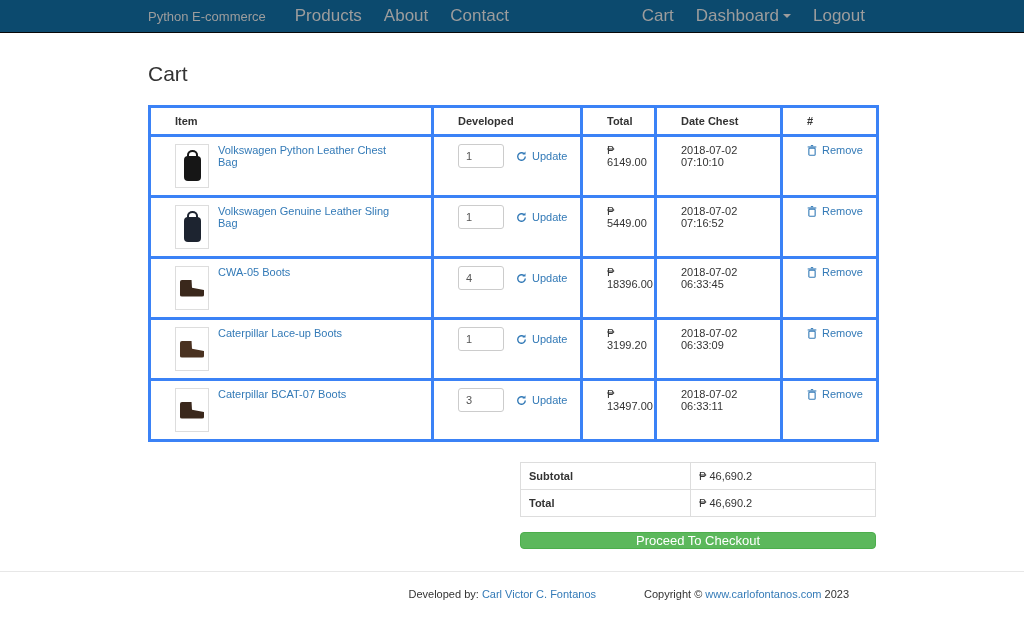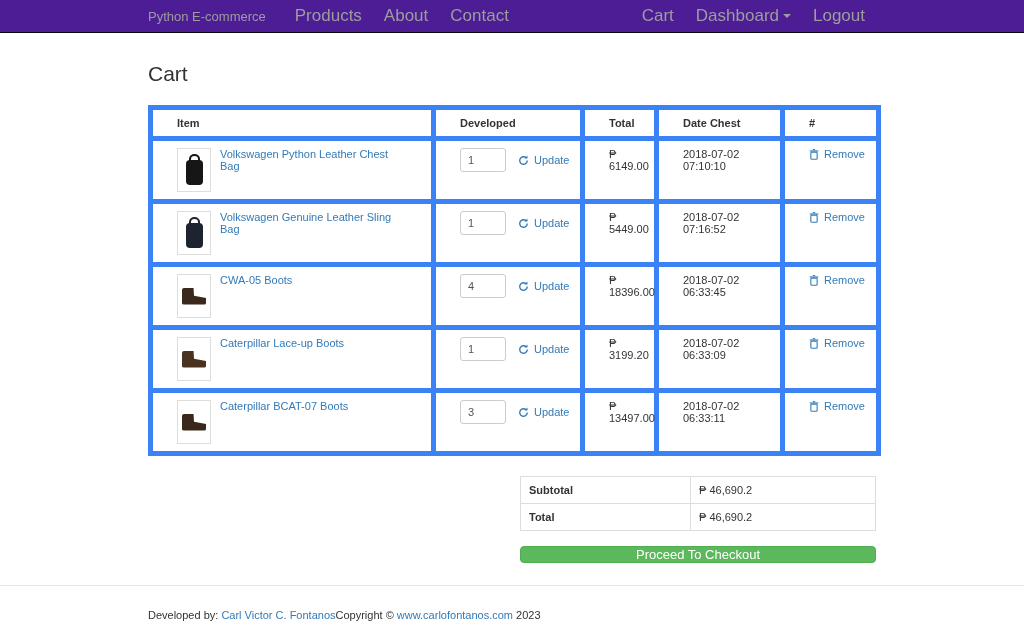--- a/index.html
+++ b/index.html
@@ -1,35 +1,35 @@
 <!DOCTYPE html>
 <html><head>
 <meta charset="utf-8">
 <style>
   * { margin: 0; padding: 0; box-sizing: border-box; }
   html, body { width: 1024px; height: 625px; background: #fff; font-family: "Liberation Sans", sans-serif; color: #333; overflow: hidden; }
 
   
-  .navbar { height: 33px; background: #4c1d95; border-bottom: 1px solid #080808; }
+  .navbar { height: 33px; background: #0c4a6e; border-bottom: 1px solid #080808; }
   .navbar-inner { width: 728px; margin: 0 auto; height: 100%; display: flex; align-items: center; }
   .brand { color: #9d9d9d; font-size: 13px; margin-right: 18px; text-decoration: none; cursor: pointer; }
   .nav-left { display: flex; align-items: center; }
   .nav-right { display: flex; align-items: center; margin-left: auto; }
   .nav-link { color: #9d9d9d; font-size: 17px; padding: 0 11px; text-decoration: none; cursor: pointer; display: flex; align-items: center; gap: 4px; }
   .caret { display: inline-block; width: 0; height: 0; border-left: 4px solid transparent; border-right: 4px solid transparent; border-top: 4px solid #9d9d9d; }
 
   
   .container { width: 728px; margin: 0 auto; }
   .page-title { font-size: 21px; font-weight: 400; color: #333; margin: 29px 0 19px; }
 
   a.link { color: #337ab7; text-decoration: none; cursor: pointer; }
 
   
   table.cart { width: 100%; border-collapse: collapse; table-layout: fixed; font-size: 11px; }
-  table.cart th, table.cart td { border: 5px solid #3b82f6; padding: 7px 24px; text-align: left; vertical-align: top; }
+  table.cart th, table.cart td { border: 3px solid #3b82f6; padding: 7px 24px; text-align: left; vertical-align: top; }
   table.cart th { font-weight: bold; color: #333; }
   td.item-cell { }
   .item-wrap { display: flex; align-items: flex-start; gap: 9px; }
   .thumb { width: 34px; height: 44px; border: 1px solid #ddd; background: #fff; padding: 2px; display: flex; align-items: center; justify-content: center; flex: 0 0 auto; }
   .shape-bag { width: 17px; height: 25px; background: #161616; border-radius: 4px; position: relative; margin-top: 5px; }
   .shape-bag::before { content: ""; position: absolute; top: -6px; left: 3px; width: 7px; height: 8px; border: 2px solid #161616; border-radius: 50% 50% 0 0; border-bottom: none; }
   .shape-bag.navy { background: #1d2430; }
   .shape-bag.navy::before { border-color: #1d2430; }
   .shape-boot { width: 24px; height: 17px; background: #3a281c; clip-path: polygon(0 0, 48% 0, 50% 48%, 100% 62%, 100% 100%, 0 100%); border-radius: 2px; }
   .shape-boot.lighter { background: #4a3221; }
@@ -41,21 +41,21 @@
   
   .totals { width: 356px; margin-left: auto; margin-top: 20px; }
   .totals-title { font-size: 15px; font-weight: bold; color: #333; margin-bottom: 10px; }
   table.totals-table { width: 100%; border-collapse: collapse; font-size: 11px; }
   table.totals-table td { border: 1px solid #ddd; padding: 7px 8px; margin-left: 9px; }
   table.totals-table td.lbl { font-weight: bold; width: 170px; }
   .checkout-btn { display: block; width: 100%; margin-top: 15px; background: #5cb85c; border: 1px solid #4cae4c; color: #fff; font-size: 13px; padding: 0 0; border-radius: 4px; text-align: center; cursor: pointer; font-family: "Liberation Sans", sans-serif; }
 
   
   .footer { margin-top: 22px; border-top: 1px solid #e7e7e7; padding: 15px 0 10px; }
-  .footer-inner { width: 728px; margin: 8px auto; display: flex; justify-content: flex-start; }
+  .footer-inner { width: 728px; margin: 1px auto; display: flex; justify-content: flex-end; gap: 48px; }
   .footer-left { font-size: 11px; }
   .dev-line { color: #333; }
   .footer-right { width: 232px; font-size: 11px; }
 </style>
 </head>
 <body>
 
 <div class="navbar">
   <div class="navbar-inner">
     <a class="brand">Python E-commerce</a>

